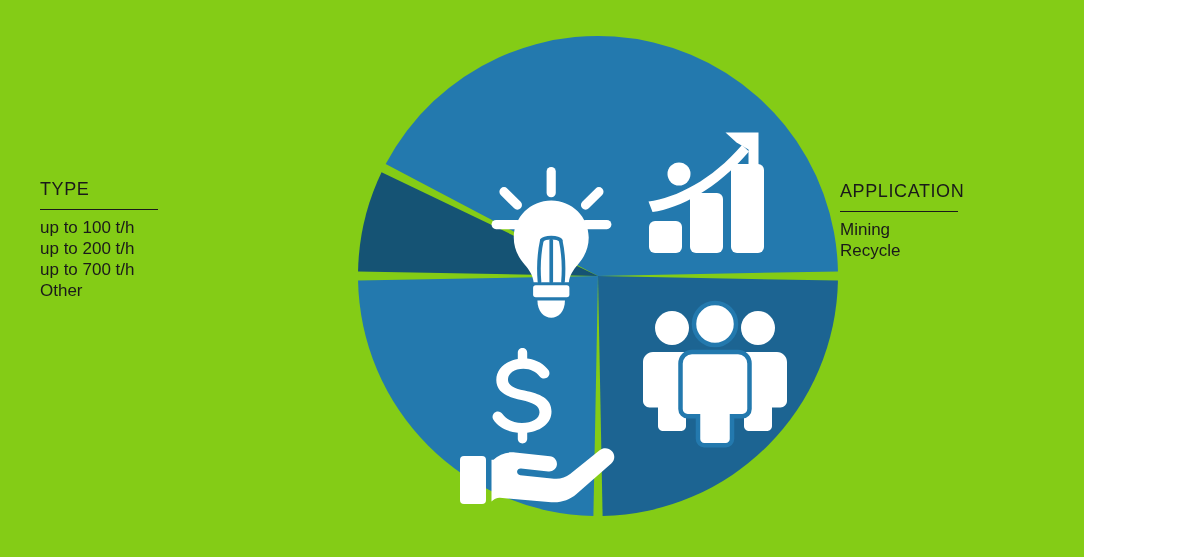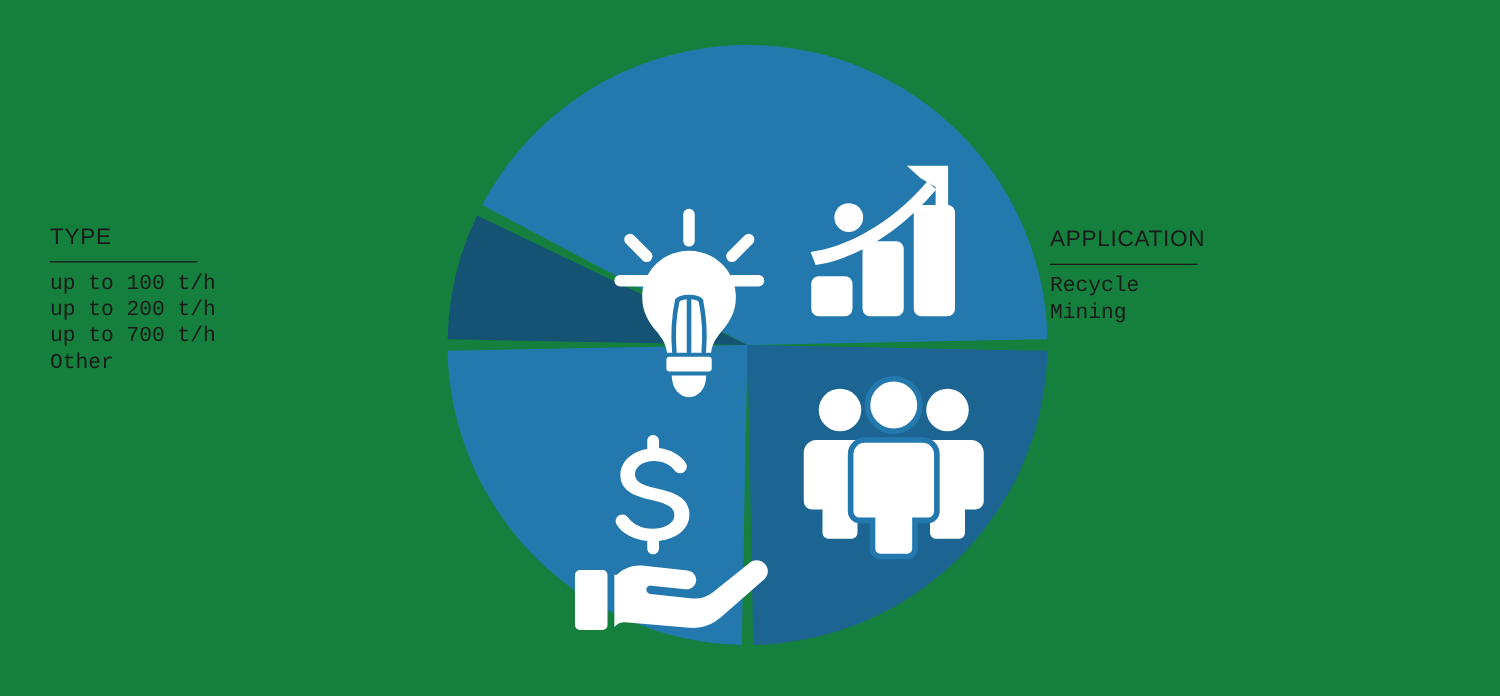--- a/index.html
+++ b/index.html
@@ -11,23 +11,23 @@
   body {
     width: 1200px;
     height: 557px;
     overflow: hidden;
     font-family: "Liberation Sans", sans-serif;
     -webkit-font-smoothing: antialiased;
   }
 
   #infographic {
     position: relative;
-    width: 1200px;
+    width: 1084px;
     height: 557px;
-    background: #15803d;
+    background: #84cc16;
   }
 
   
   .label-block {
     position: absolute;
     color: #111111;
   }
 
   .label-block.left  { left: 40px;  top: 178px; width: 230px; }
   .label-block.right { left: 840px; top: 180px; width: 260px; }
@@ -50,21 +50,21 @@
     border-top: 1.6px solid #1a1a1a;
   }
 
   .label-list {
     list-style: none;
     margin: 0;
     padding: 0;
   }
 
   .label-list li {
-    font-family: Liberation Mono, monospace;
+    font-family: Liberation Sans, sans-serif;
     font-size: 17px;
     line-height: 21px;
     color: #1a1a1a;
     white-space: nowrap;
   }
 
   
   #pie-wrap {
     position: absolute;
     left: 350px;
@@ -90,22 +90,22 @@
       <li>up to 200 t/h</li>
       <li>up to 700 t/h</li>
       <li>Other</li>
     </ul>
   </div>
 
   <div class="label-block right">
     <div class="label-heading">APPLICATION</div>
     <div class="label-rule"></div>
     <ul class="label-list">
+      <li>Mining</li>
       <li>Recycle</li>
-      <li>Mining</li>
     </ul>
   </div>
 
   <div id="pie-wrap">
     <svg id="pie-svg" viewBox="0 0 496 500">
 
       <g>
         <path class="slice" id="slice-0" d="M 248 248 L 35.70 136.07 A 240 240 0 0 1 487.96 243.39 Z" fill="#2379ae"></path>
         <path class="slice" id="slice-1" d="M 248 248 L 487.96 252.61 A 240 240 0 0 1 252.61 487.96 Z" fill="#1c6492"></path>
         <path class="slice" id="slice-2" d="M 248 248 L 243.39 487.96 A 240 240 0 0 1 8.04 252.61 Z" fill="#2379ae"></path>

